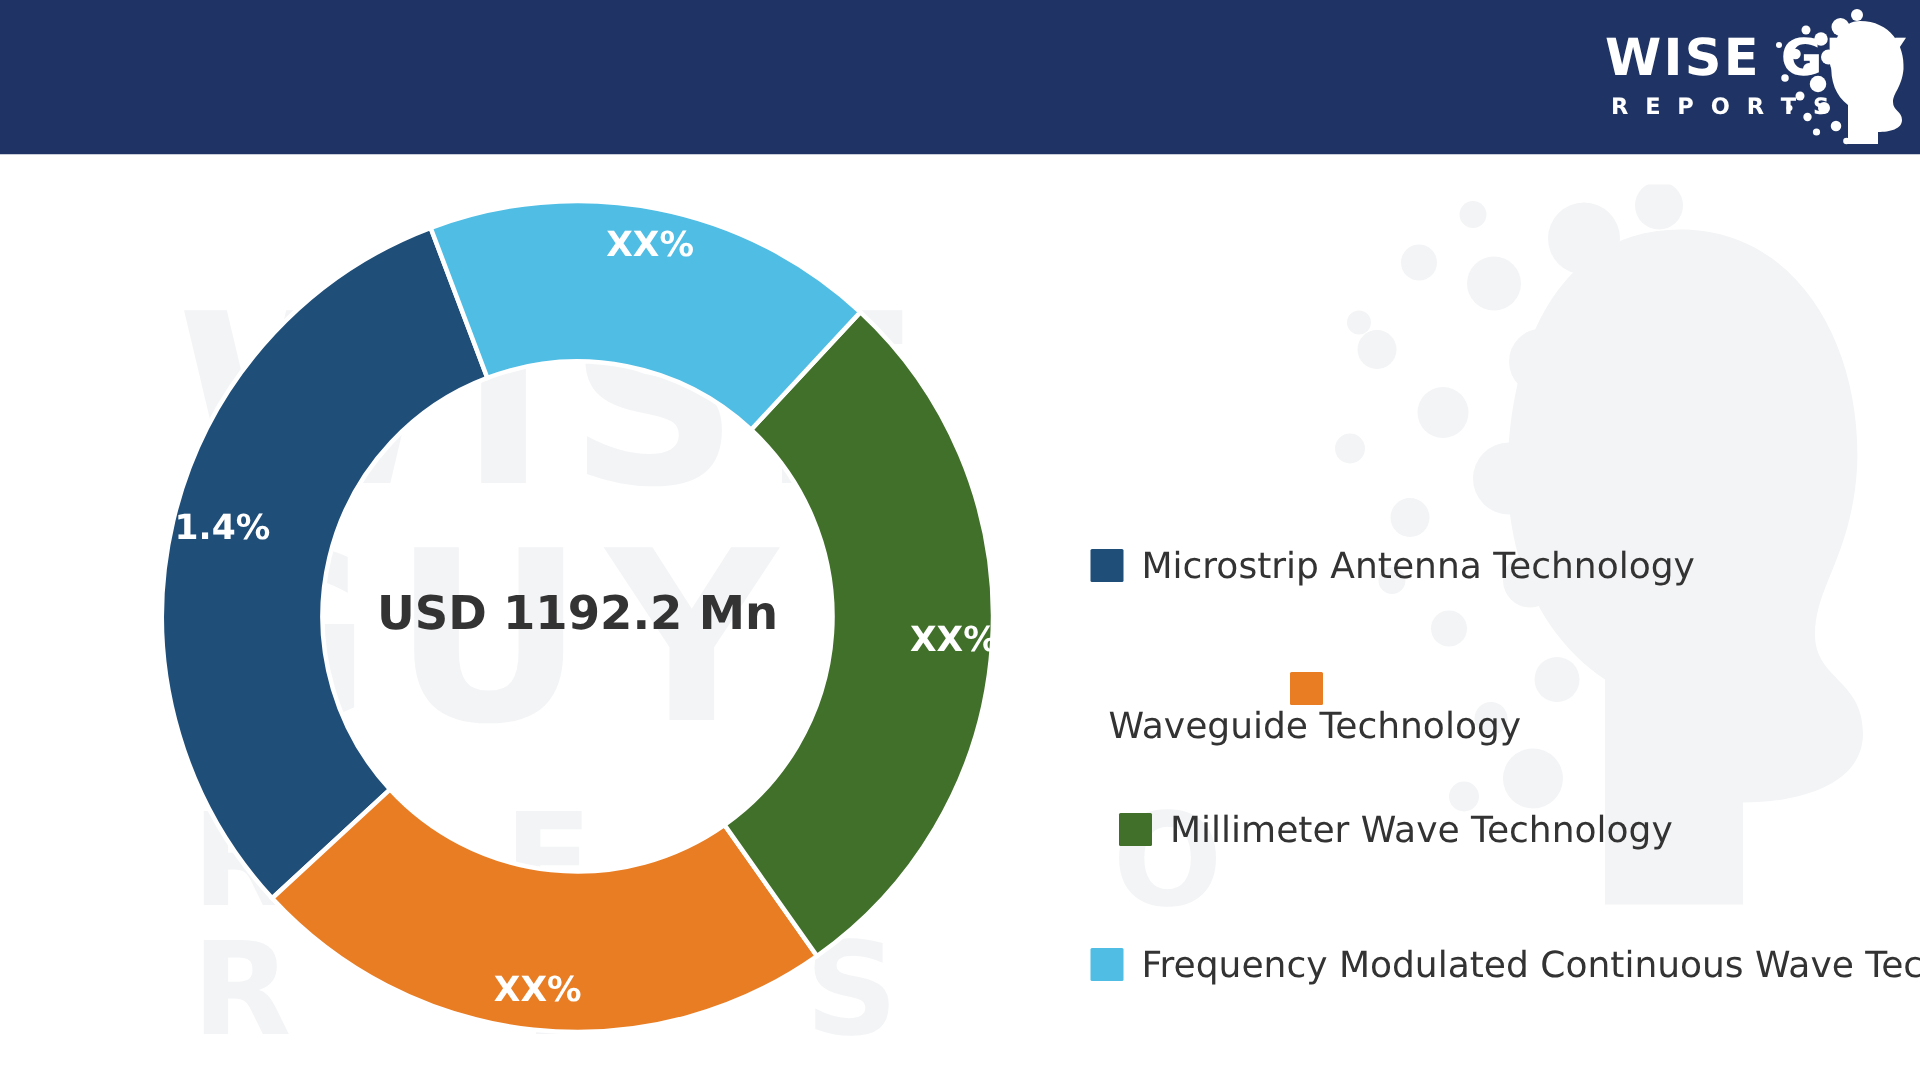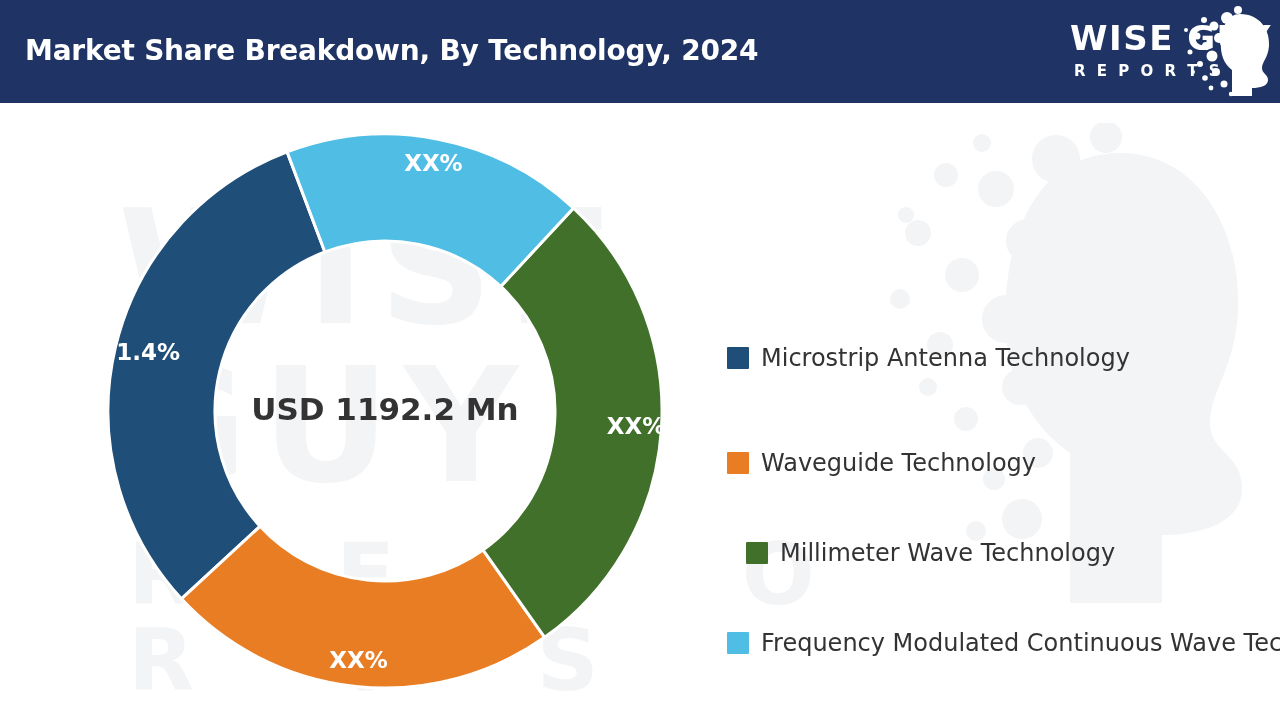--- a/index.html
+++ b/index.html
@@ -69,21 +69,20 @@
     font-family:"DejaVu Sans","Liberation Sans",sans-serif;
     white-space:nowrap;
   }
 </style>
 </head>
 <body>
 
 <div id="page">
 
   <div class="header">
-    <div class="header-title">Market Share Breakdown, By Technology, 2024</div>
 
     <div class="logo">
       <svg width="212" height="92" viewBox="0 0 212 92" xmlns="http://www.w3.org/2000/svg">
 
         <text id="logo-l1" x="6" y="44" font-family="DejaVu Sans, Liberation Sans, sans-serif" font-size="34" font-weight="bold" fill="#ffffff" letter-spacing="1.5">WISE GUY</text>
         <text id="logo-l2" x="10" y="70" font-family="DejaVu Sans, Liberation Sans, sans-serif" font-size="15" font-weight="bold" fill="#ffffff" letter-spacing="3">R E P O R T S</text>
 
         <g fill="#ffffff">
           <path d="M176 8 C196 8 206 24 205 40 C204 52 198 56 198 62 C198 68 204 68 204 74
                    C204 80 196 82 188 82 L188 90 L168 90 L168 64
@@ -158,25 +157,25 @@
             <text x="140.2455134965623" y="250.1424910971917" class="slice-label" text-anchor="middle" dominant-baseline="middle">31.4%</text>
             <text x="358.49282868037915" y="558.0992200480287" class="slice-label" text-anchor="middle" dominant-baseline="middle">XX%</text>
             <text x="635.9324282492826" y="324.8868722064989" class="slice-label" text-anchor="middle" dominant-baseline="middle">XX%</text>
             <text x="433.41927458126577" y="61.20489500595036" class="slice-label" text-anchor="middle" dominant-baseline="middle">XX%</text>
           </g>
         <text id="center-text" class="center-label" x="385" y="308" text-anchor="middle" dominant-baseline="middle">USD 1192.2 Mn</text>
       </svg>
     </div>
 
     <div class="legend">
-      <div class="legend-row" style="top: 85px;">
+      <div class="legend-row" style="top: 104px;">
         <span class="legend-swatch" style="background: rgb(31, 78, 121);"></span>
         <span class="legend-text">Microstrip Antenna Technology</span>
       </div>
-      <div class="legend-row" style="top: 190px;">
+      <div class="legend-row" style="top: 190px; flex-direction: column;">
         <span class="legend-swatch" style="background: rgb(232, 125, 36);"></span>
         <span class="legend-text">Waveguide Technology</span>
       </div>
       <div class="legend-row" style="top: 280px; margin-left: 19px;">
         <span class="legend-swatch" style="background: rgb(65, 112, 42);"></span>
         <span class="legend-text">Millimeter Wave Technology</span>
       </div>
       <div class="legend-row" style="top: 370px;">
         <span class="legend-swatch" style="background: rgb(79, 189, 228);"></span>
         <span class="legend-text">Frequency Modulated Continuous Wave Technology</span>

